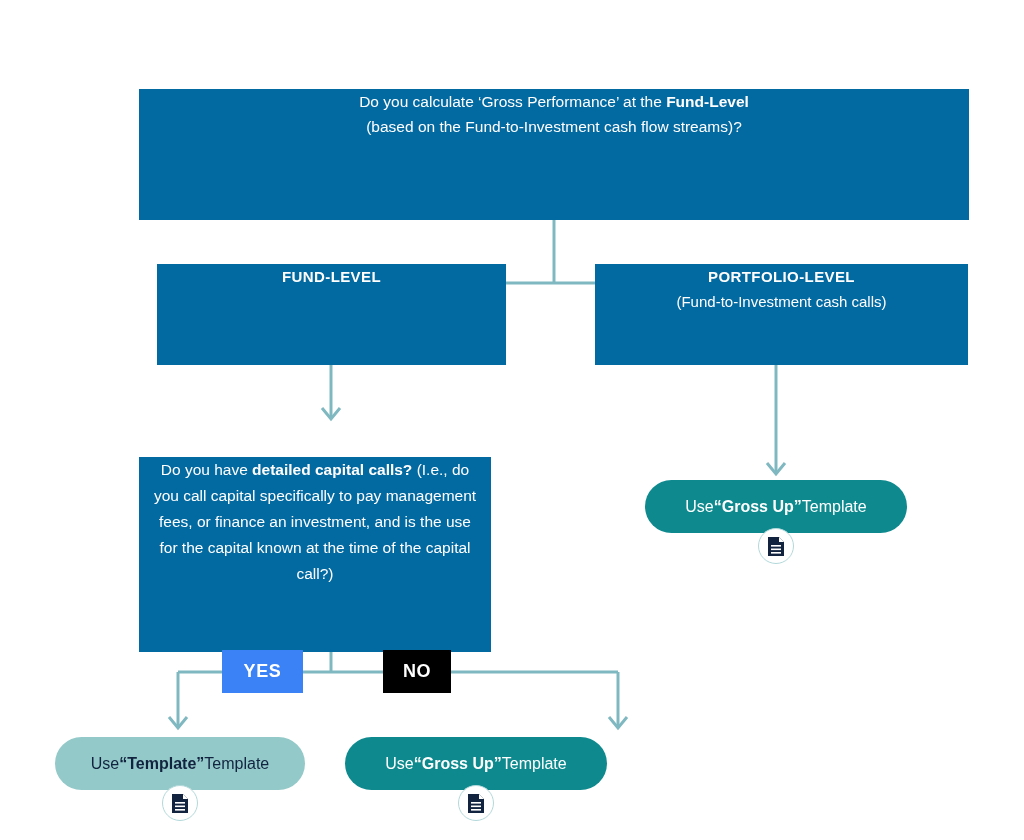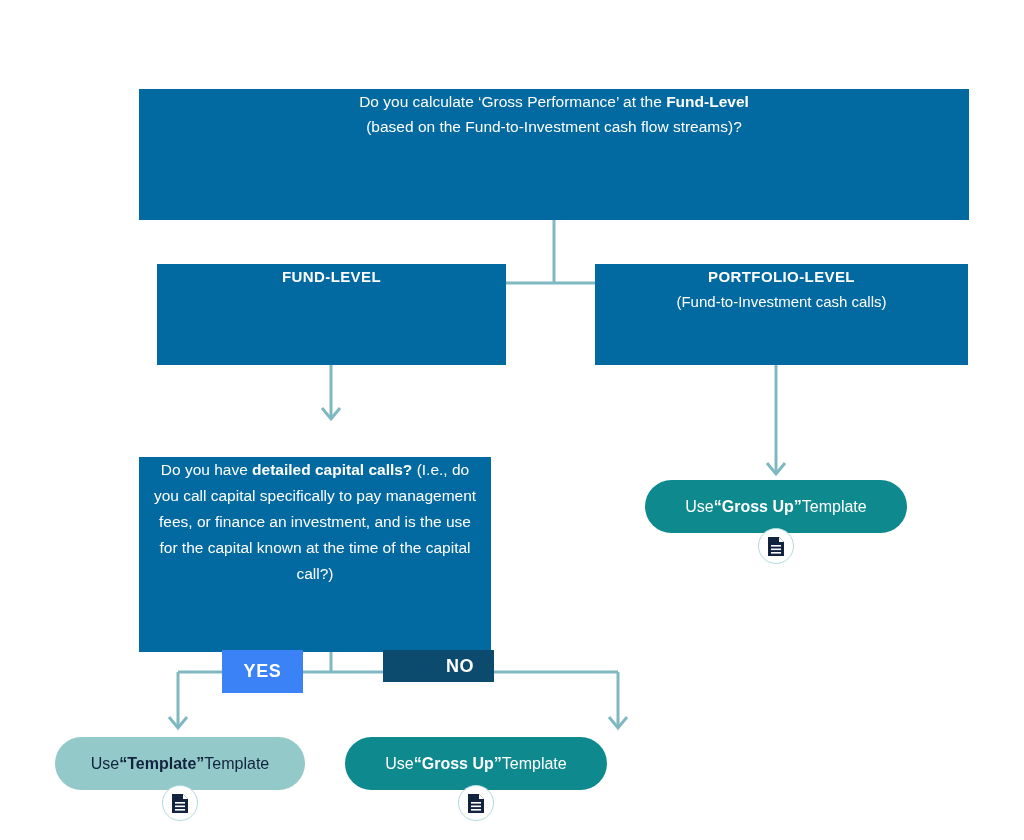--- a/index.html
+++ b/index.html
@@ -92,23 +92,22 @@
     z-index: 3;
   }
   #chip-yes {
     left: 210px; top: 650px;
     width: 81px; height: 43px;
     background: #3b82f6;
     margin-left: 12px;
   }
   #chip-no {
     left: 383px; top: 650px;
-    width: 68px; height: 32px;
-    background: #0c4a6e;
-    padding-left: 43px;
+    width: 68px; height: 43px;
+    background: #000000;
   }
 
   
   .pill {
     position: absolute;
     border-radius: 999px;
     display: flex;
     align-items: center;
     justify-content: center;
     z-index: 3;

